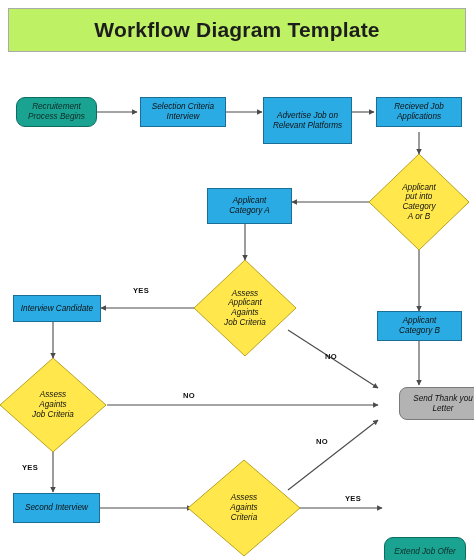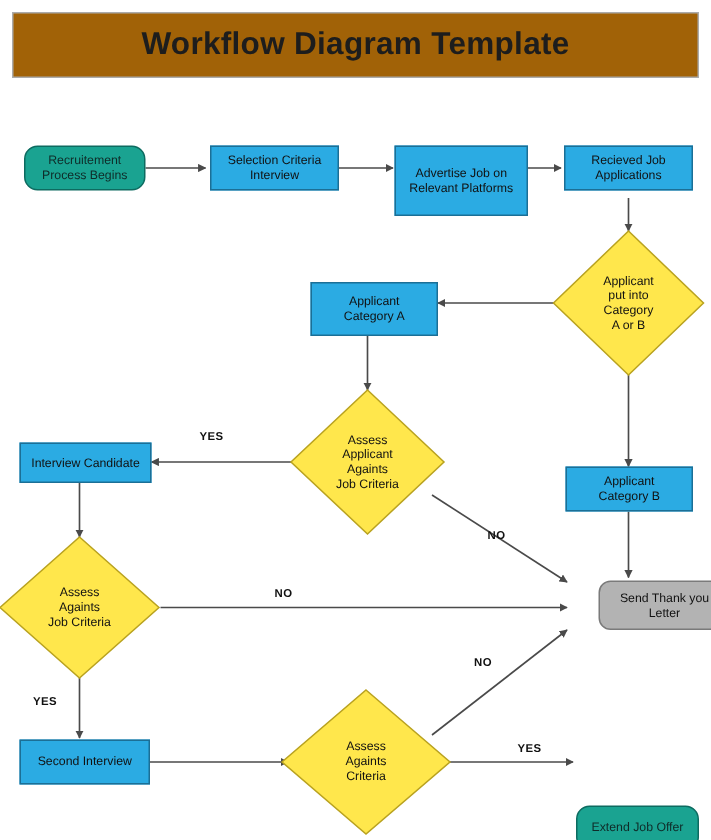--- a/index.html
+++ b/index.html
@@ -22,21 +22,21 @@
     width: 474px;
     height: 560px;
   }
   
   #title-banner {
     position: absolute;
     left: 8px;
     top: 8px;
     width: 458px;
     height: 44px;
-    background: #a16207;
+    background: #bef264;
     border: 1px solid #ababab;
     box-sizing: border-box;
     display: flex;
     align-items: center;
     justify-content: center;
   }
   #title-banner .title-text {
     font-size: 21px;
     font-weight: bold;
     color: #1d1d1d;
@@ -45,20 +45,21 @@
   }
   
   .node {
     position: absolute;
     box-sizing: border-box;
     display: flex;
     align-items: center;
     justify-content: center;
     text-align: center;
     z-index: 5;
+    font-style: italic;
   }
   .node .label {
     display: block;
     line-height: 1.18;
     white-space: pre-line;
     padding: 0 3px;
   }
   .node-rect {
     background: #2babe3;
     border: 1px solid #1b6f96;

